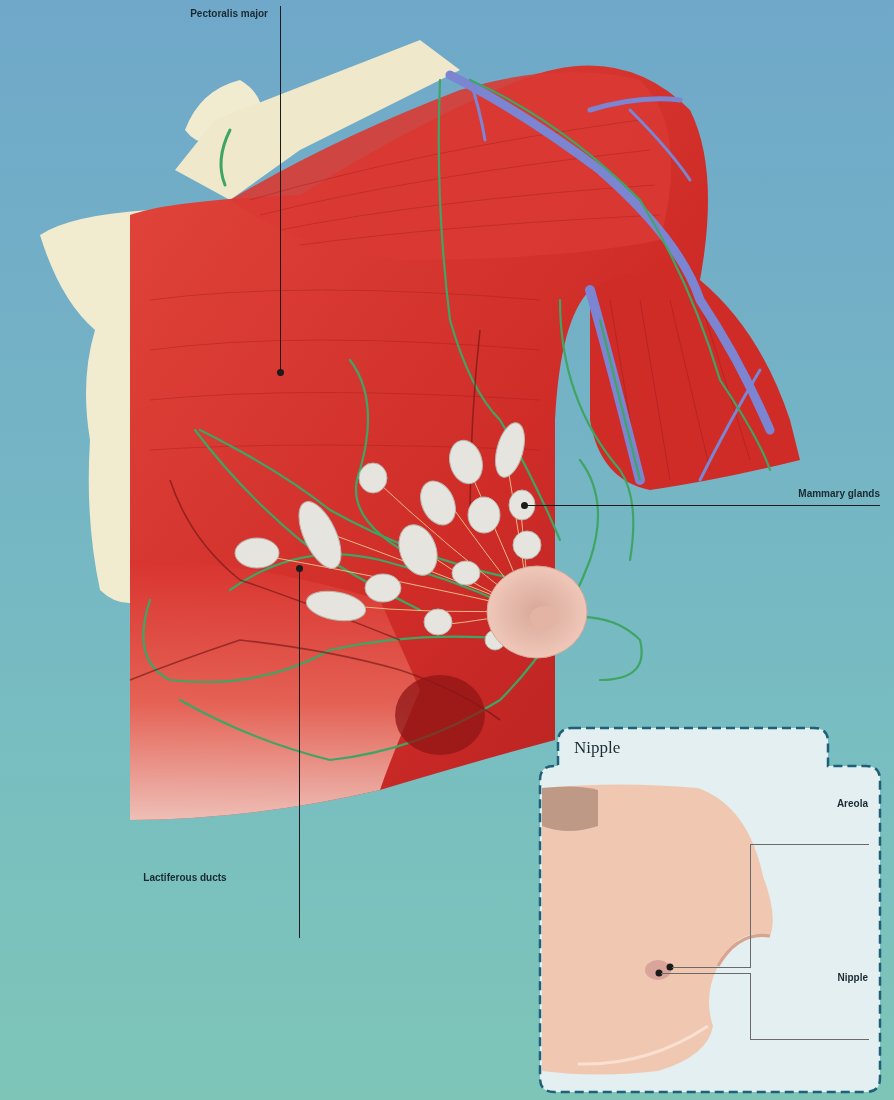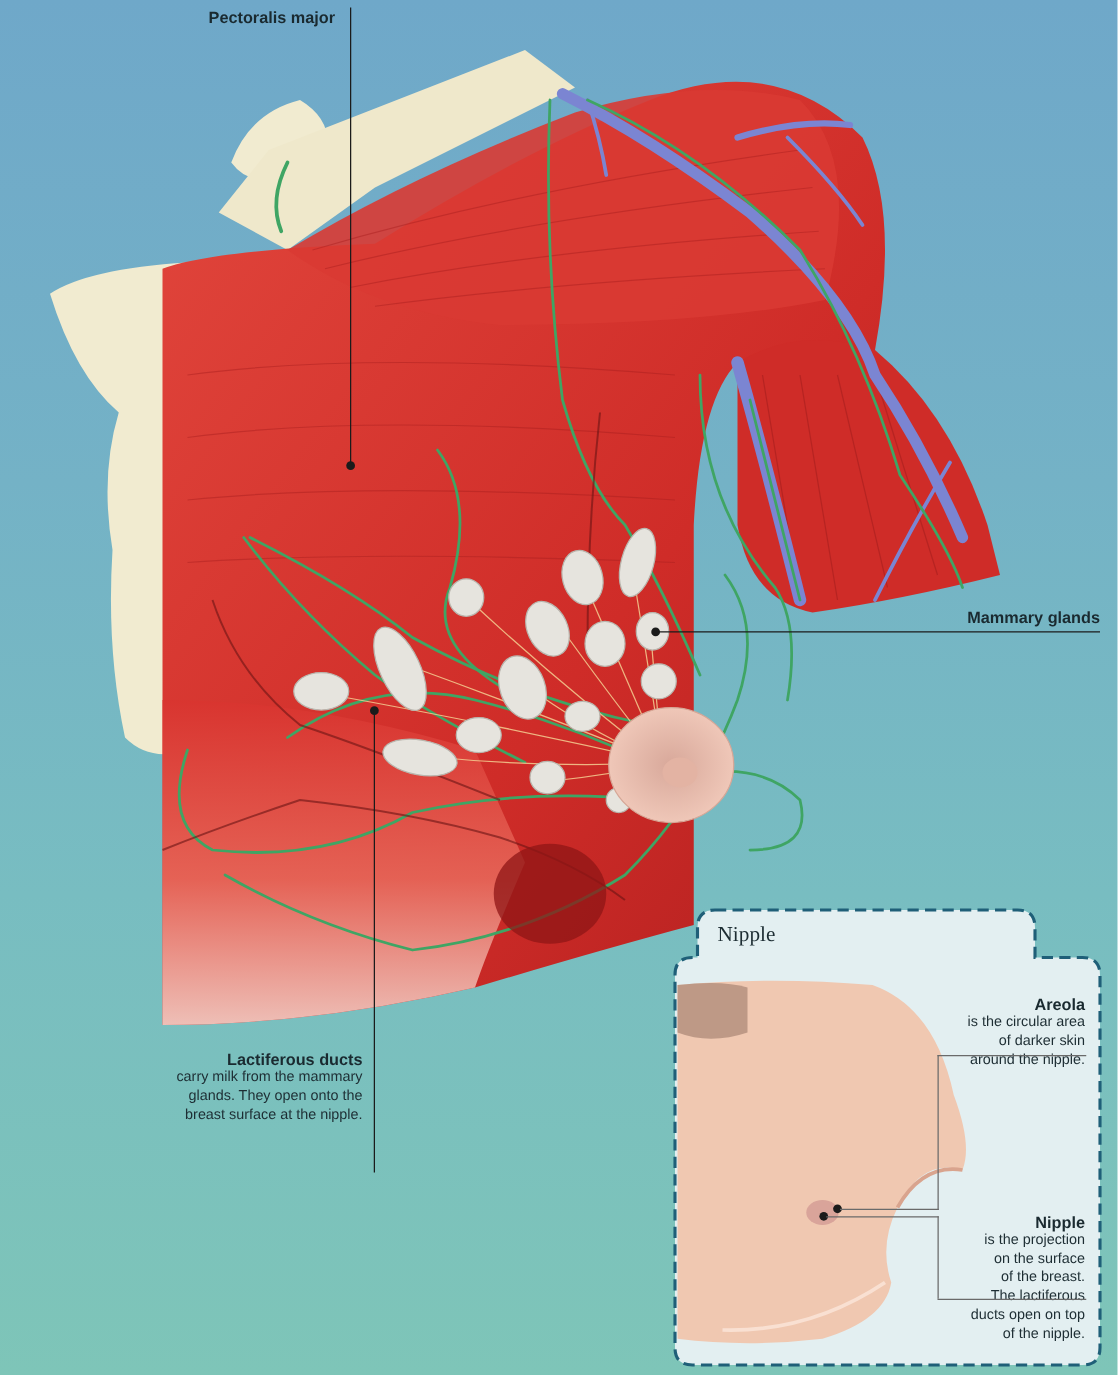--- a/index.html
+++ b/index.html
@@ -6,21 +6,21 @@
   body {
     width:894px; height:1100px; position:relative; overflow:hidden;
     background: linear-gradient(180deg, #6fa8c9 0%, #74b2c6 35%, #78bdc1 65%, #7ec5b8 100%);
     font-family: "Liberation Sans", sans-serif;
   }
   .art { position:absolute; left:0; top:0; width:894px; height:1100px; }
   .label {
     position:absolute; color:#1d2d33; font-size:11.5px; line-height:15px; text-align:right;
     font-family: "Liberation Sans", sans-serif;
   }
-  .label .title { font-weight:bold; font-size:13px; color:#1a2a30; display:block; }
+  .label .title { font-weight:bold; font-size:10px; color:#1a2a30; display:block; }
   .label .desc { display:block; white-space:pre-line; }
   .leader { position:absolute; background:#1b1b1b; }
   .dot { position:absolute; width:7px; height:7px; border-radius:50%; background:#1b1b1b; }
 
   
   .inset {
     position:absolute; left:538px; top:726px; width:344px; height:368px;
   }
   .inset svg { position:absolute; left:0; top:0; }
   .inset-title {
@@ -157,58 +157,46 @@
 <div class="dot" style="left:277px; top:369px;"></div>
 
 <div class="leader" style="left:527px; top:505px; width:353px; height:1px;"></div>
 <div class="dot" style="left:521px; top:502px;"></div>
 <div class="label" style="left:640px; top:486px; width:240px;">
   <span class="title">Mammary glands</span>
 </div>
 
 <div class="dot" style="left:296px; top:565px;"></div>
 <div class="leader" style="left:299px; top:568px; width:1px; height:370px;"></div>
-<div class="label" style="left:80px; top:840px; width:210px;">
+<div class="label" style="left:80px; top:870px; width:210px;text-align:center;">
   <span class="title">Lactiferous ducts</span>
-  <span class="desc">carry milk from the mammary
-glands. They open onto the
-breast surface at the nipple.</span>
 </div>
 
 <div class="inset">
   <svg width="344" height="368" viewBox="0 0 344 368" xmlns="http://www.w3.org/2000/svg">
     <path d="M34 2 L276 2 Q290 2 290 16 L290 40 L328 40 Q342 40 342 54 L342 352 Q342 366 328 366 L16 366 Q2 366 2 352 L2 54 Q2 40 16 40 L20 40 L20 16 Q20 2 34 2 Z" fill="#e3eff1" stroke="#1f5f78" stroke-width="2.5" stroke-dasharray="9 5"></path>
 
     <path d="M4 62 Q80 55 160 62 Q210 80 225 150 Q240 190 232 210 Q200 200 180 240 Q165 270 175 300 Q170 330 120 345 Q60 352 4 345 Z" fill="#f0c8b1"></path>
     <path d="M4 62 Q40 58 60 64 L60 100 Q30 110 4 100 Z" fill="#8b6a5c" opacity="0.5"></path>
     <path d="M180 240 Q200 205 232 210" stroke="#d9a48e" stroke-width="3" fill="none"></path>
     <path d="M40 338 Q110 340 170 300" stroke="#f9e0d2" stroke-width="3" fill="none"></path>
     <ellipse cx="120" cy="244" rx="13" ry="10" fill="#d9a49a"></ellipse>
     <circle cx="121" cy="247" r="3.5" fill="#1b1b1b"></circle>
     <circle cx="132" cy="241" r="3.5" fill="#1b1b1b"></circle>
   </svg>
   <div class="inset-title">Nipple</div>
 
   <div class="label" style="left:150px; top:58px; width:180px;">
     <span class="title">Areola</span>
-    <span class="desc">is the circular area
-of darker skin
-around the nipple.</span>
   </div>
 
   <div class="ileader" style="left:212px; top:118px; width:119px; height:1px;"></div>
   <div class="ileader" style="left:212px; top:118px; width:1px; height:124px;"></div>
   <div class="ileader" style="left:134px; top:241px; width:79px; height:1px;"></div>
 
   <div class="label" style="left:150px; top:232px; width:180px;">
     <span class="title">Nipple</span>
-    <span class="desc">is the projection
-on the surface
-of the breast.
-The lactiferous
-ducts open on top
-of the nipple.</span>
   </div>
 
   <div class="ileader" style="left:123px; top:247px; width:90px; height:1px;"></div>
   <div class="ileader" style="left:212px; top:247px; width:1px; height:66px;"></div>
   <div class="ileader" style="left:212px; top:313px; width:119px; height:1px;"></div>
 </div>
 
 </body></html>

